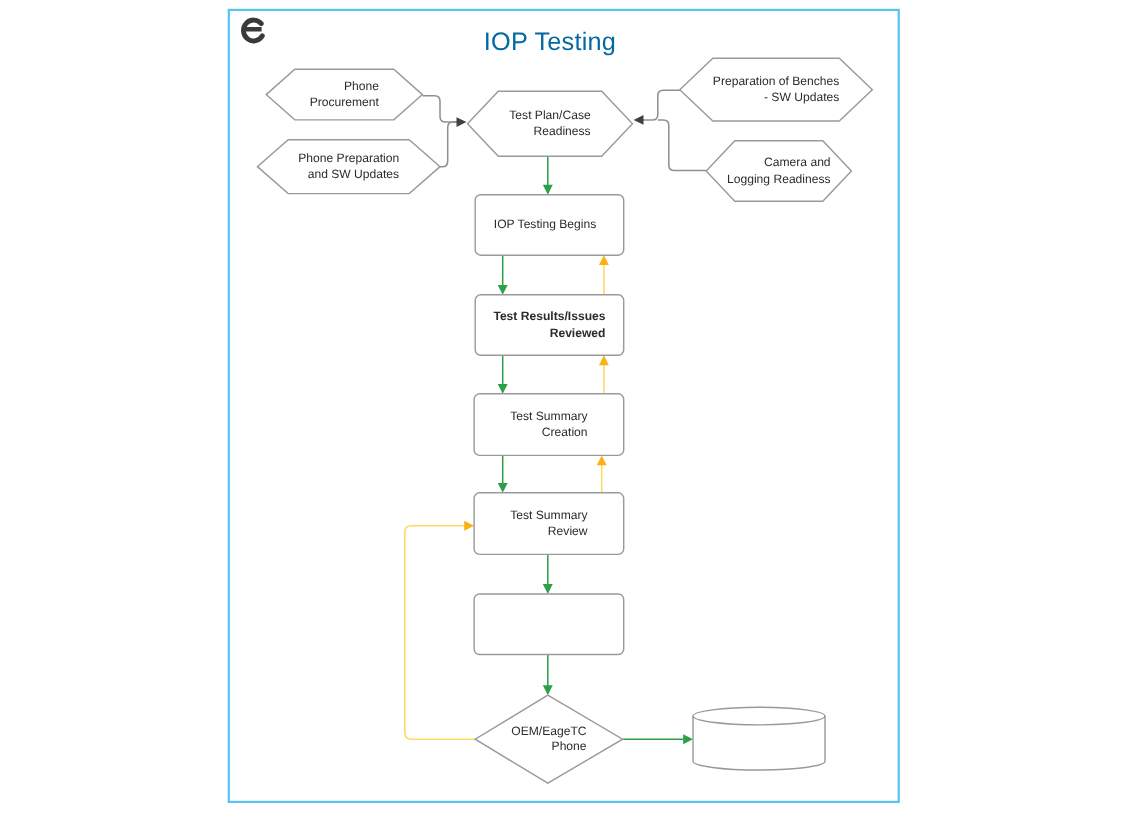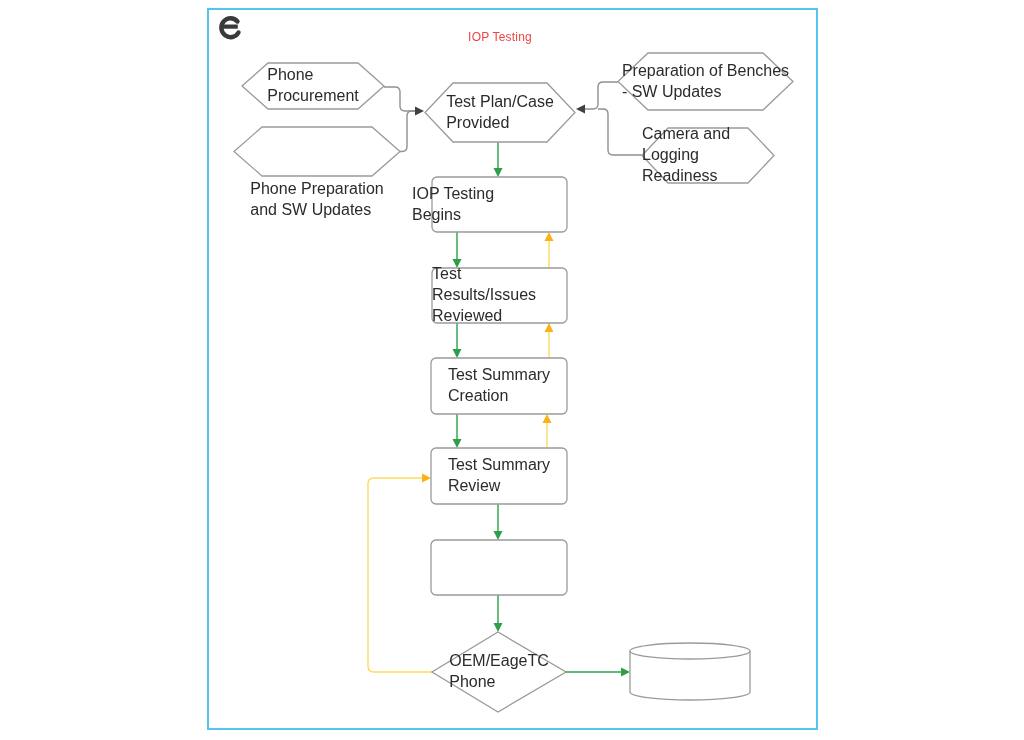--- a/index.html
+++ b/index.html
@@ -14,27 +14,27 @@
   #layer{position:absolute;left:0;top:0;width:1024px;height:740px;}
   .shape{fill:#ffffff;stroke:var(--shape-stroke,#9a9a9a);stroke-width:1.3;}
   .link-gray{fill:none;stroke:var(--connector-gray,#909090);stroke-width:1.4;}
   .link-green{fill:none;stroke:var(--flow-forward,#2ca049);stroke-width:1.4;}
   .link-yellow{fill:none;stroke:var(--flow-feedback-line,#ffda5e);stroke-width:1.4;}
   .head-dark{fill:var(--connector-arrow-dark,#404040);stroke:none;}
   .head-green{fill:var(--flow-forward,#2ca049);stroke:none;}
   .head-yellow{fill:var(--flow-feedback-arrow,#f9b115);stroke:none;}
   .node-label{
     position:absolute;display:flex;align-items:center;justify-content:center;
-    text-align:left;font-size:16px;line-height:1.3;white-space:pre-line;
+    text-align:right;font-size:11px;line-height:1.3;white-space:pre-line;
     pointer-events:none;
   }
   #title{
     position:absolute;left:400px;top:25px;width:200px;height:24px;
     display:flex;align-items:center;justify-content:center;
-    font-size:12px;font-weight:500;letter-spacing:.2px;color:#ef4444;
+    font-size:23px;font-weight:500;letter-spacing:.2px;color:#0369a1;
   }
   #logo{position:absolute;left:216px;top:13px;width:26px;height:28px;}
 </style>
 </head>
 <body>
 
 <div id="canvas">
   <div id="frame"></div>
 
   <svg id="logo" viewBox="0 0 26 28" aria-hidden="true">
@@ -87,30 +87,30 @@
     <rect class="shape" x="431" y="358" width="136" height="56" rx="5"></rect>
     <rect class="shape" x="431" y="448" width="136" height="56" rx="5"></rect>
     <rect class="shape" x="431" y="540" width="136" height="55" rx="5"></rect>
     <polygon class="shape" points="498,632 566,672 498,712 432,672"></polygon>
     <path class="shape" d="M630,651 a60,8 0 0 1 120,0 l0,41 a60,8 0 0 1 -120,0 z"></path>
     <path class="shape" fill="none" d="M630,651 a60,8 0 0 0 120,0" style="fill:none"></path>
   </svg>
 
   <div class="node-label" style="left:242px;top:63px;width:142px;height:46px;">Phone
 Procurement</div>
-  <div class="node-label" style="left:234px;top:127px;width:166px;height:49px;margin-top:48px;">Phone Preparation
+  <div class="node-label" style="left:234px;top:127px;width:166px;height:49px;">Phone Preparation
 and SW Updates</div>
   <div class="node-label" style="left:642px;top:128px;width:132px;height:55px;">Camera and
 Logging Readiness</div>
   <div class="node-label" style="left:618px;top:53px;width:175px;height:57px;">Preparation of Benches
 - SW Updates</div>
   <div class="node-label" style="left:425px;top:83px;width:150px;height:59px;">Test Plan/Case
-Provided</div>
-  <div class="node-label" style="left:412px;top:177px;width:135px;height:55px;">IOP Testing Begins</div>
-  <div class="node-label" style="left:432px;top:268px;width:135px;height:55px;">Test Results/Issues
+Readiness</div>
+  <div class="node-label" style="left:428px;top:177px;width:135px;height:55px;">IOP Testing Begins</div>
+  <div class="node-label" style="left:432px;top:268px;width:135px;height:55px;font-weight:bold;">Test Results/Issues
 Reviewed</div>
   <div class="node-label" style="left:431px;top:358px;width:136px;height:56px;">Test Summary
 Creation</div>
   <div class="node-label" style="left:431px;top:448px;width:136px;height:56px;">Test Summary
 Review</div>
   <div class="node-label" style="left:432px;top:634px;width:134px;height:76px;">OEM/EageTC
 Phone</div>
 </div>
 
 </body></html>

